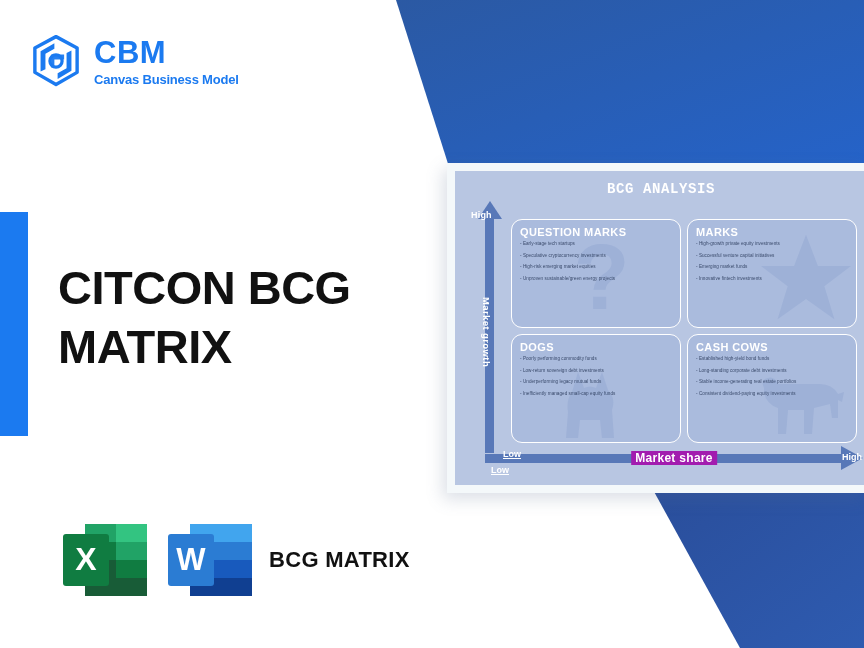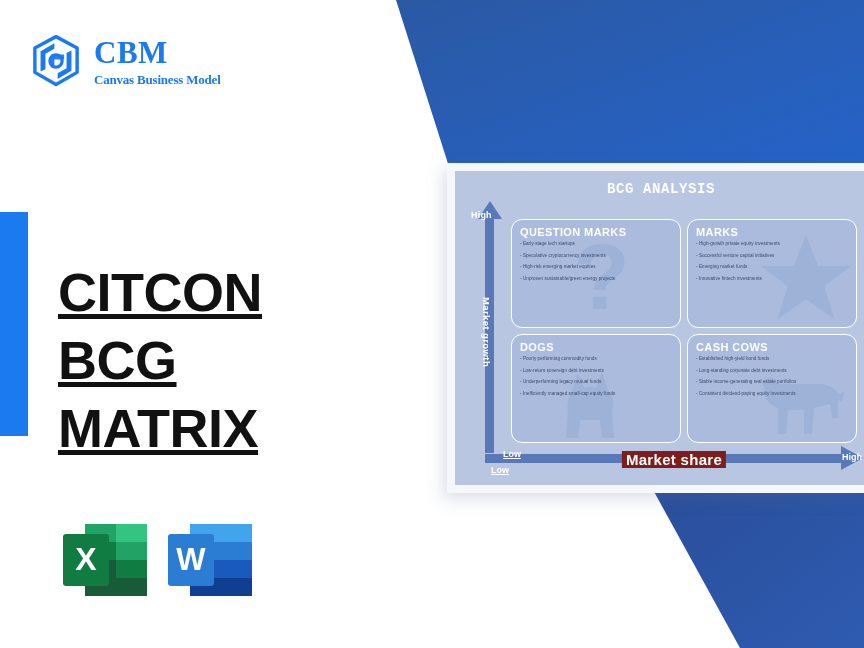--- a/index.html
+++ b/index.html
@@ -33,46 +33,44 @@
     z-index: 2;
   }
 
   
   .logo-wrap {
     position: absolute;
     left: 30px; top: 33px;
     display: flex; align-items: center;
     gap: 12px;
     z-index: 3;
-    font-family: Liberation Serif, serif;
   }
   .logo-mark { width: 52px; height: 56px; flex: none; }
   .logo-text { display: flex; flex-direction: column; line-height: 1; }
   .logo-cbm {
     font-size: 31px; font-weight: bold; letter-spacing: 0.5px;
     color: #1B7AF0;
   }
   .logo-sub {
     margin-top: 5px;
     font-size: 13px; font-weight: bold; letter-spacing: -0.2px;
     color: #1B7AF0;
   }
 
   
   .main-title {
     position: absolute;
     left: 58px; top: 258px;
     width: 330px;
-    font-size: 54px;
+    font-size: 47px;
     font-weight: bold;
     line-height: 1.26;
     letter-spacing: -0.5px;
     color: #111111;
     z-index: 3;
-    text-decoration: underline;
   }
 
   
   .office-row {
     position: absolute;
     left: 60px; top: 518px;
     display: flex; align-items: center;
     z-index: 3;
   }
   .excel-icon, .word-icon { position: relative; width: 90px; height: 84px; flex: none; }
@@ -156,22 +154,22 @@
   .x-arrow {
     position: absolute; right: 0; top: -1px;
     width: 0; height: 0;
     border-top: 12px solid transparent;
     border-bottom: 12px solid transparent;
     border-left: 22px solid #5878b8;
   }
   .x-title {
     position: absolute; left: 50%; top: 4px;
     transform: translateX(-50%);
-    font-size: 15px; font-weight: bold; color: #ffffff;
-    background: #7f1d1d;
+    font-size: 12px; font-weight: bold; color: #ffffff;
+    background: #a21caf;
     padding: 0 4px;
     letter-spacing: 0.3px;
   }
   .x-high {
     position: absolute; right: 1px; top: 5px;
     font-size: 9px; font-weight: bold; color: #ffffff;
   }
 
   
   .quad-grid {
@@ -277,20 +275,21 @@
     </svg>
     <svg class="word-icon" viewBox="0 0 90 84">
       <rect x="25" y="6" width="62" height="72" rx="4" fill="#185ABD"></rect>
       <rect x="25" y="6" width="62" height="18" fill="#41A5EE"></rect>
       <rect x="25" y="24" width="62" height="18" fill="#2B7CD3"></rect>
       <rect x="25" y="42" width="62" height="18" fill="#185ABD"></rect>
       <rect x="25" y="60" width="62" height="18" fill="#103F91"></rect>
       <rect x="3" y="16" width="46" height="52" rx="3" fill="#2B7CD3"></rect>
       <text x="26" y="52" font-family="Liberation Sans, sans-serif" font-size="31" font-weight="bold" fill="#ffffff" text-anchor="middle">W</text>
     </svg>
+    <div class="office-label">BCG MATRIX</div>
   </div>
 
   <div class="bcg-card">
     <div class="bcg-inner">
 
       <div class="bcg-heading">BCG ANALYSIS</div>
 
       <div class="axis-y">
         <div class="y-arrow"></div>
         <div class="y-stem"></div>

